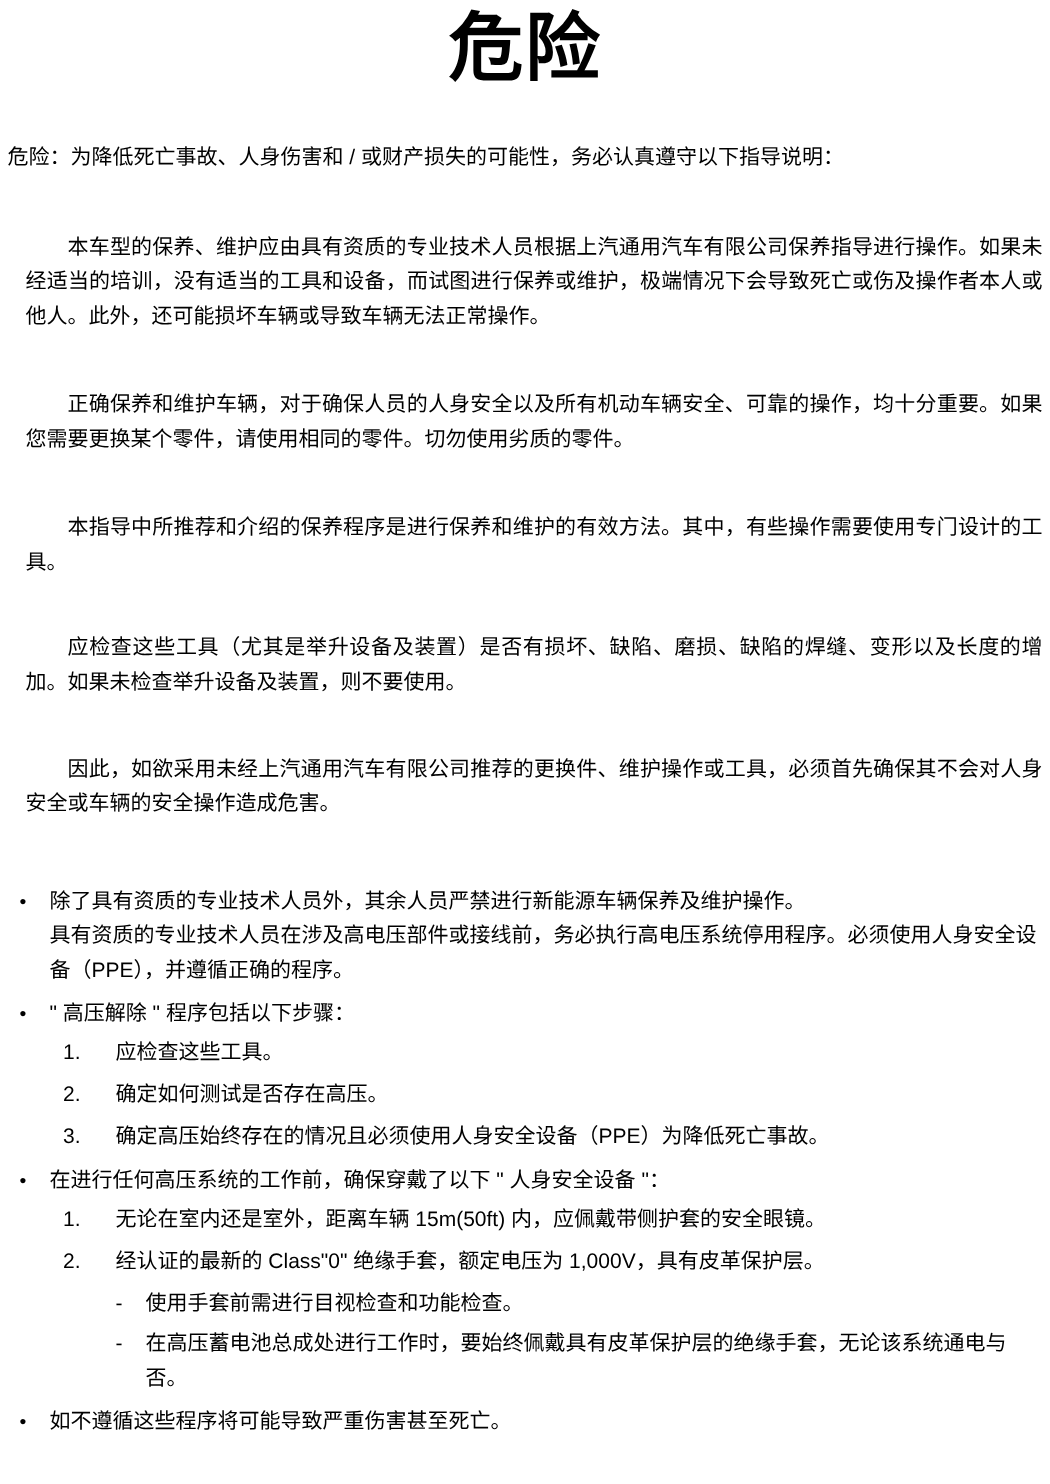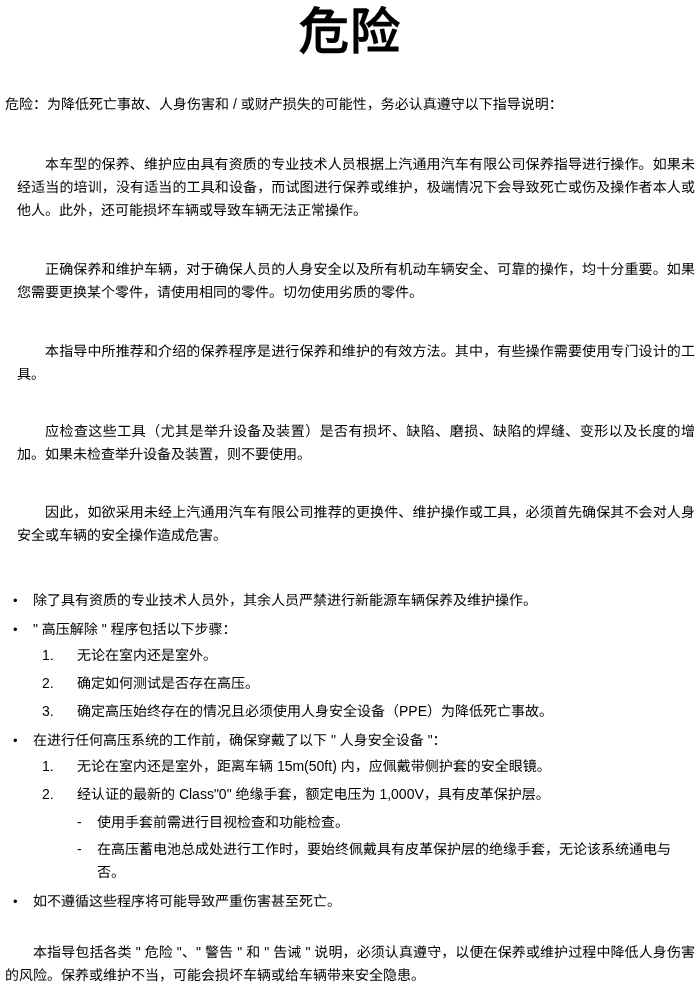--- a/index.html
+++ b/index.html
@@ -97,30 +97,31 @@
 
   <p class="para p4">应检查这些工具（尤其是举升设备及装置）是否有损坏、缺陷、磨损、缺陷的焊缝、变形以及长度的增加。如果未检查举升设备及装置，则不要使用。</p>
 
   <p class="para p5">因此，如欲采用未经上汽通用汽车有限公司推荐的更换件、维护操作或工具，必须首先确保其不会对人身安全或车辆的安全操作造成危害。</p>
 
   <div class="list">
 
     <div class="b-item">
       <span class="marker">•</span>
       <div>除了具有资质的专业技术人员外，其余人员严禁进行新能源车辆保养及维护操作。</div>
+      <div>具有资质的专业技术人员在涉及高电压部件或接线前，务必执行高电压系统停用程序。必须使用人身安全设备（PPE），并遵循正确的程序。</div>
     </div>
 
     <div class="b-item gap-before">
       <span class="marker">•</span>
       <div>" 高压解除 " 程序包括以下步骤：</div>
     </div>
 
     <div class="n-item">
       <span class="num">1.</span>
-      <div>无论在室内还是室外。</div>
+      <div>应检查这些工具。</div>
     </div>
 
     <div class="n-item">
       <span class="num">2.</span>
       <div>确定如何测试是否存在高压。</div>
     </div>
 
     <div class="n-item">
       <span class="num">3.</span>
       <div>确定高压始终存在的情况且必须使用人身安全设备（PPE）为降低死亡事故。</div>

